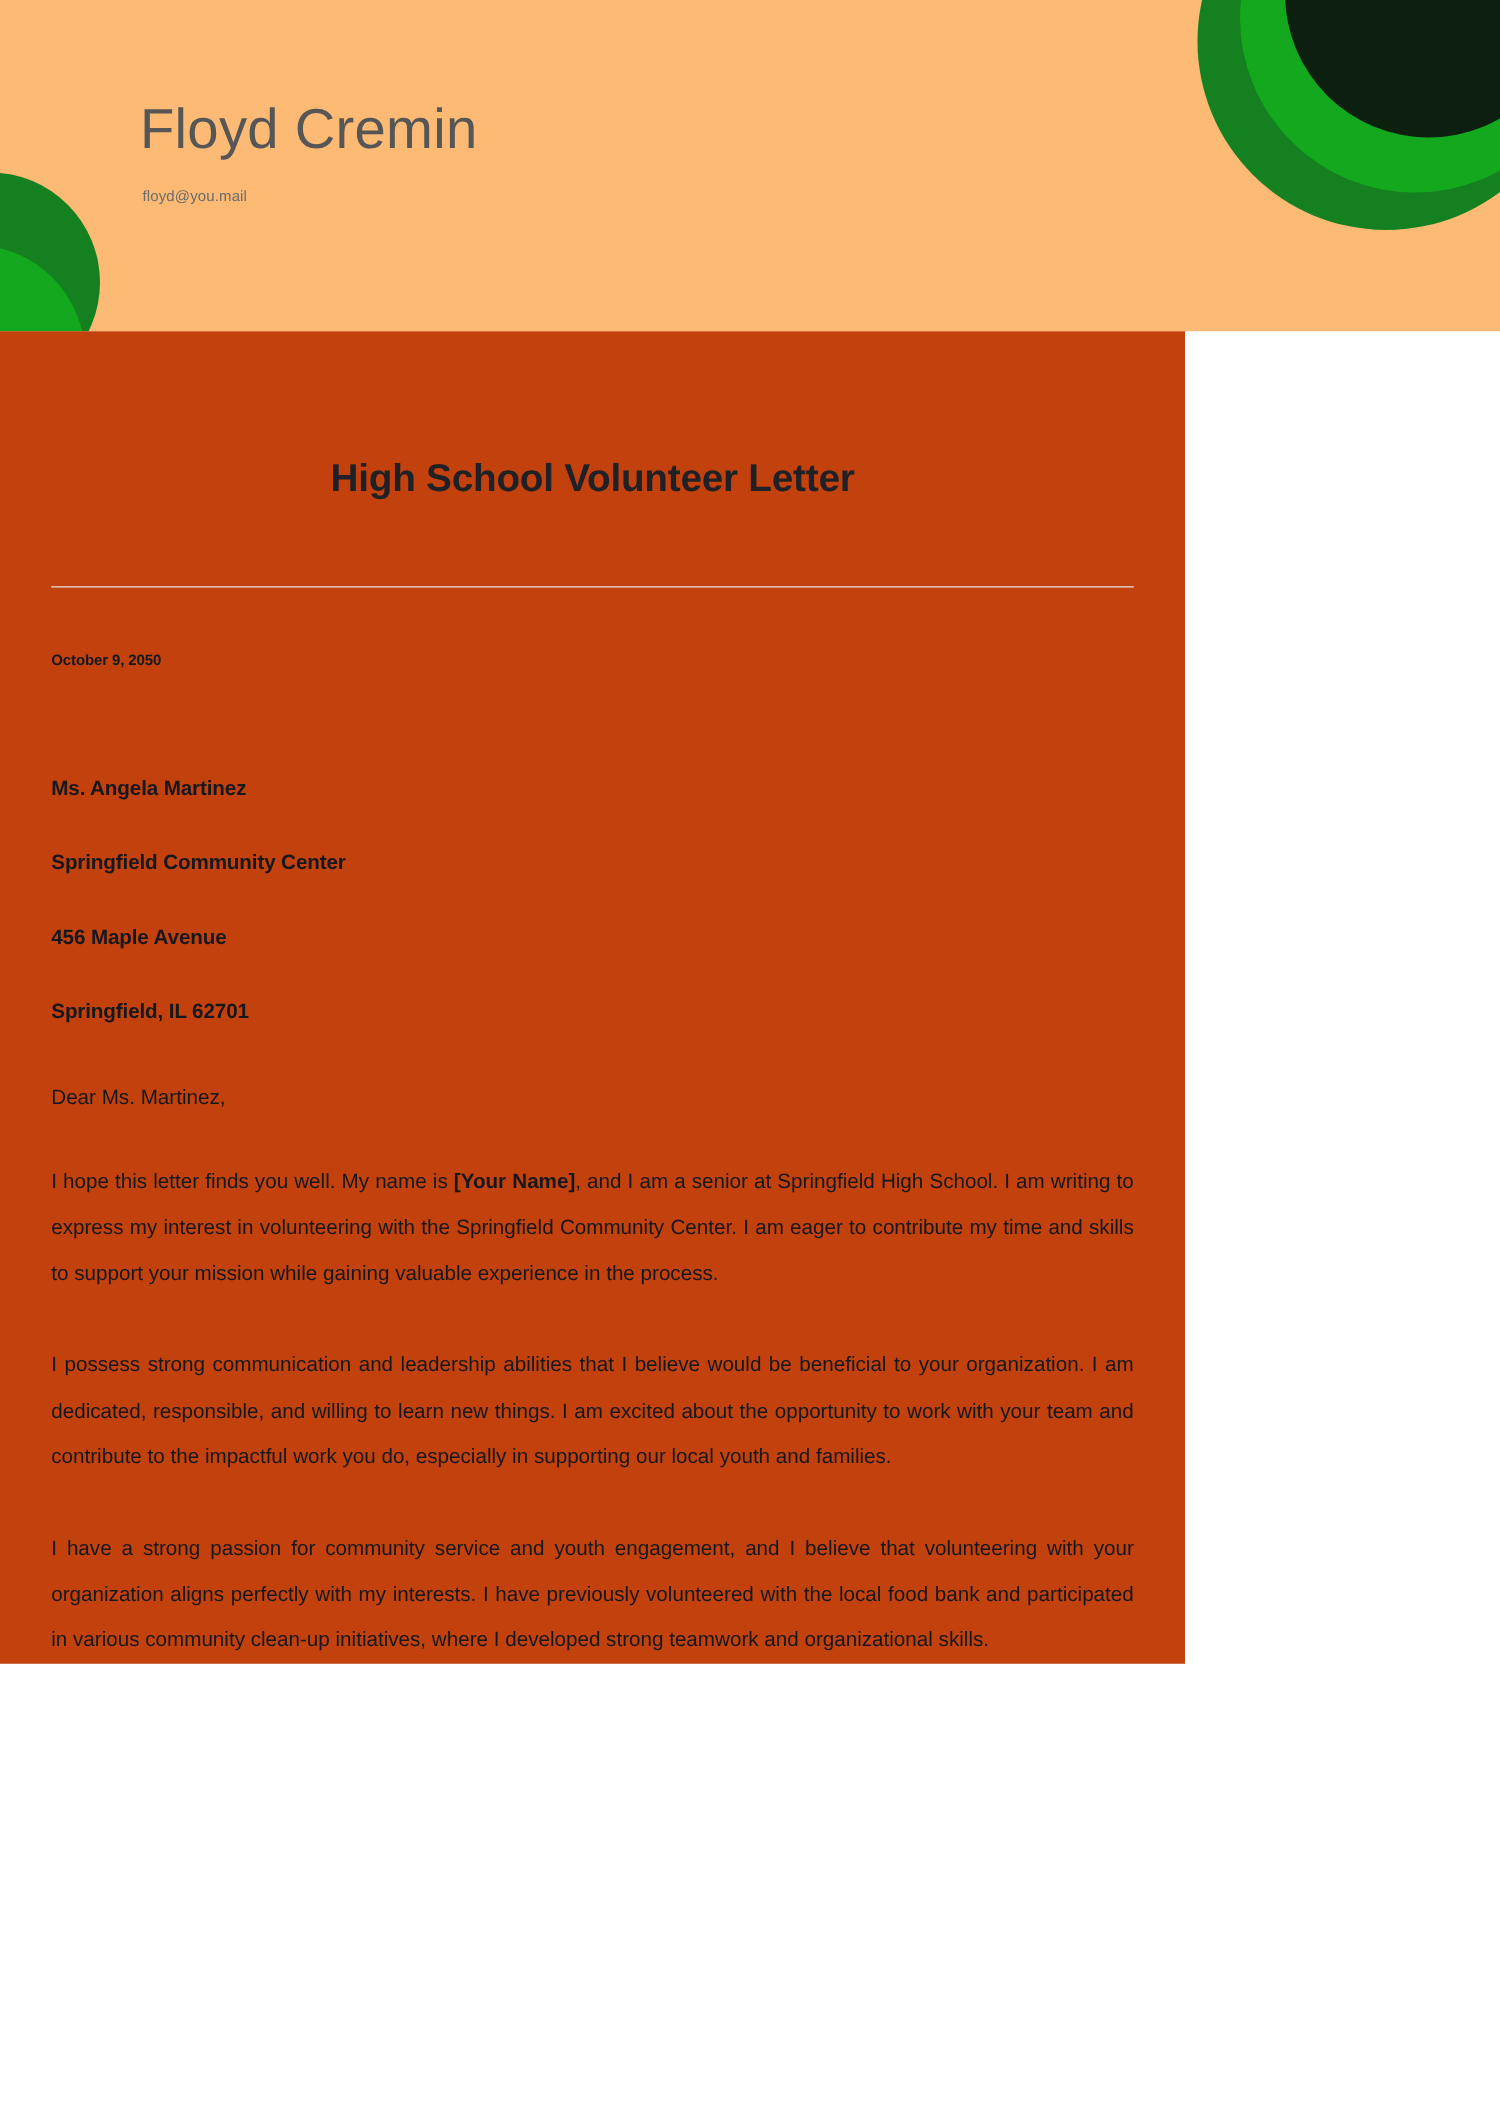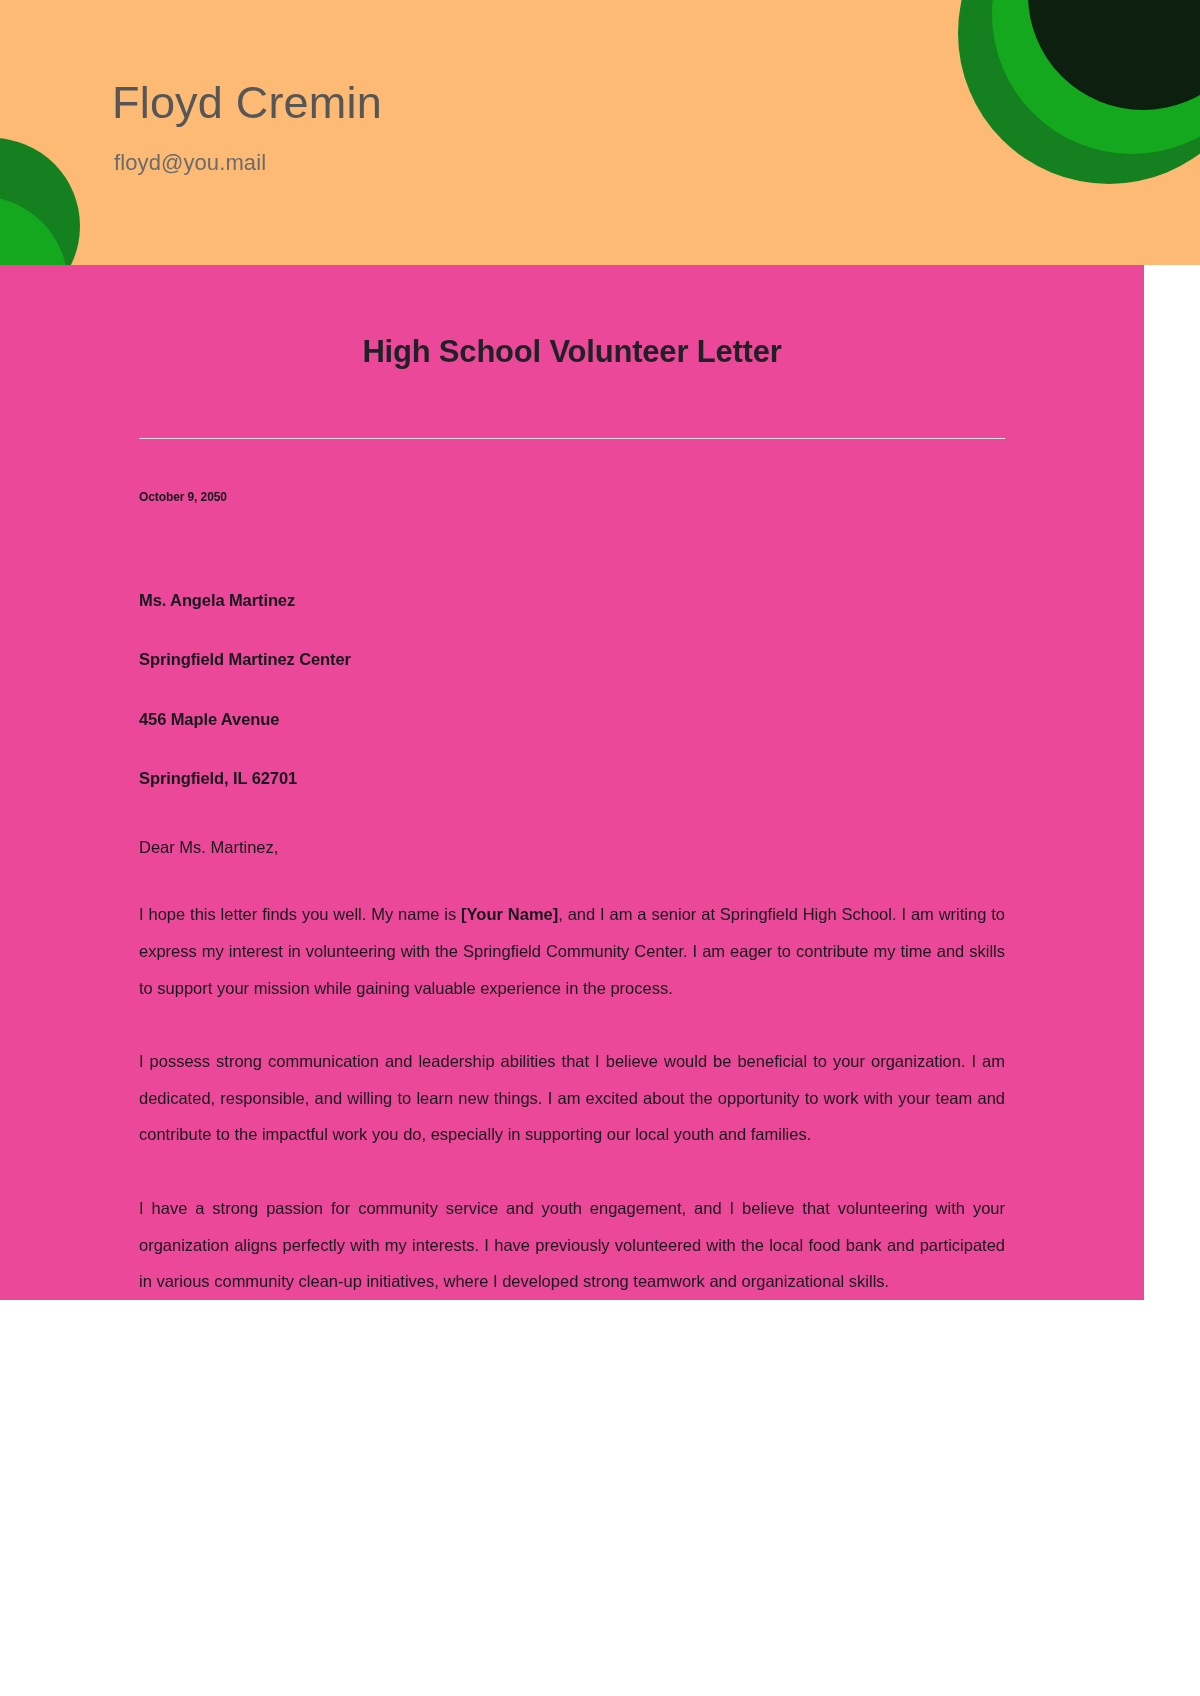--- a/index.html
+++ b/index.html
@@ -80,33 +80,33 @@
   }
   .sender-name {
     font-size: 45px;
     font-weight: 400;
     color: #565656;
     letter-spacing: 0.2px;
     line-height: 1.1;
     margin: 0;
   }
   .sender-email {
-    font-size: 22px;
+    font-size: 12px;
     font-weight: 400;
     color: #6b6b6b;
     margin: 22px 0 0 2px;
     letter-spacing: 0.1px;
   }
 
   
   .sheet {
     position: relative;
-    width: 1144px;
-    background: #ec4899;
-    padding-top: 69px;
+    width: 948px;
+    background: #c2410c;
+    padding-top: 100px;
   }
   .doc-title {
     text-align: center;
     font-size: 31px;
     font-weight: bold;
     color: #1f2126;
     letter-spacing: -0.2px;
     margin: 0;
   }
   .divider {
@@ -179,21 +179,21 @@
   <div class="divider"></div>
 
   <div class="content">
 
     <div class="meta-line">October 9, 2050</div>
 
     <div class="block-gap"></div>
 
     <div>
       <div class="addr-line">Ms. Angela Martinez</div>
-      <div class="addr-line">Springfield Martinez Center</div>
+      <div class="addr-line">Springfield Community Center</div>
       <div class="addr-line">456 Maple Avenue</div>
       <div class="addr-line">Springfield, IL 62701</div>
     </div>
 
     <div class="salutation">Dear Ms. Martinez,</div>
 
     <p class="para"><span>I hope this letter finds you well. My name is </span><b>[Your Name]</b><span>, and I am a senior at Springfield High School. I am writing to express my interest in volunteering with the Springfield Community Center. I am eager to contribute my time and skills to support your mission while gaining valuable experience in the process.</span></p>
 
     <p class="para">I possess strong communication and leadership abilities that I believe would be beneficial to your organization. I am dedicated, responsible, and willing to learn new things. I am excited about the opportunity to work with your team and contribute to the impactful work you do, especially in supporting our local youth and families.</p>
 

